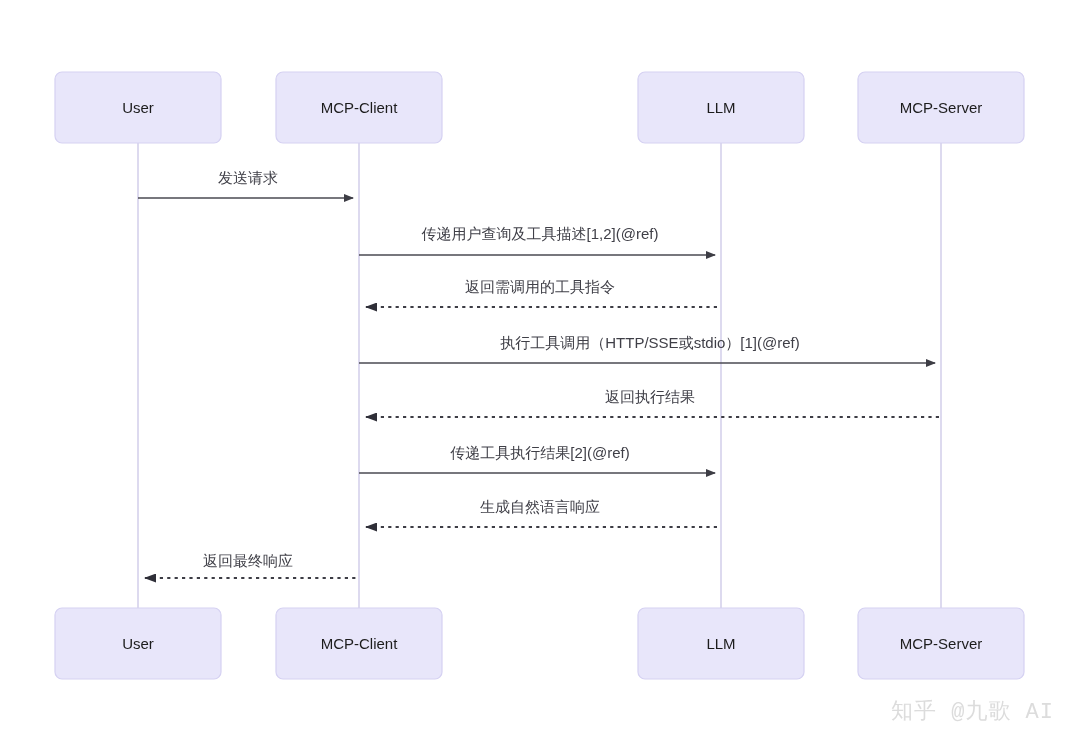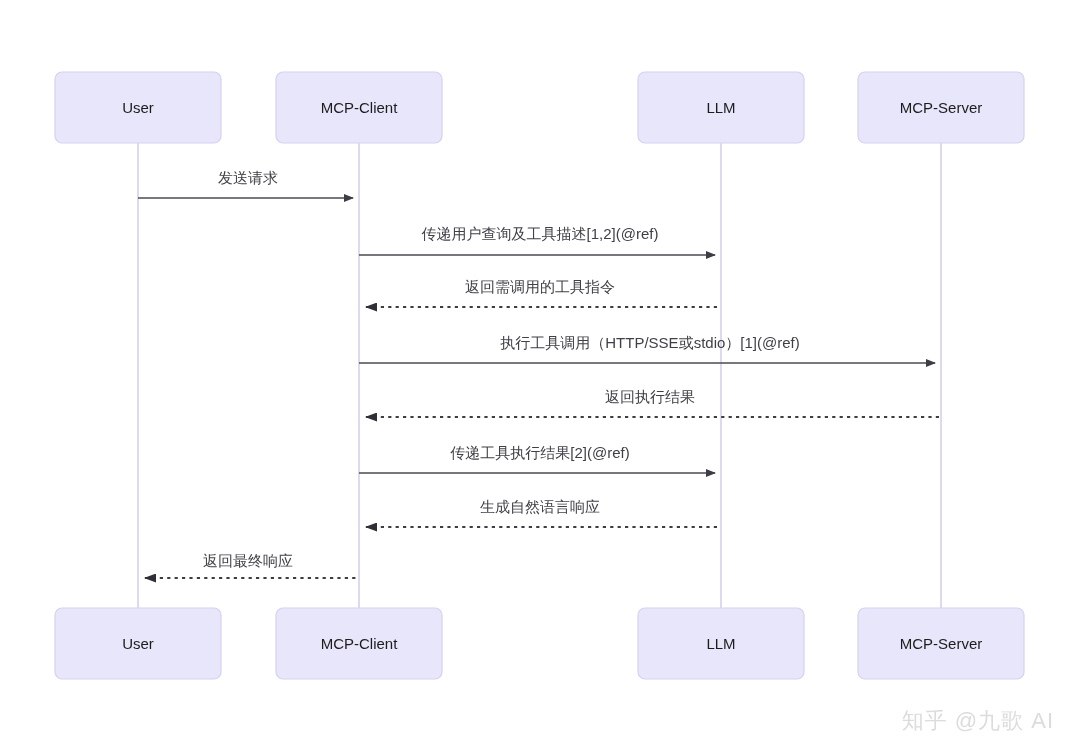--- a/index.html
+++ b/index.html
@@ -60,22 +60,22 @@
   .msg-label {
     font-family: "Liberation Sans", "DejaVu Sans", sans-serif;
     font-size: 15px;
     fill: #3f3f47;
     text-anchor: middle;
     dominant-baseline: alphabetic;
   }
   .watermark {
     position: absolute;
     right: 26px;
-    bottom: 16px;
-    font-family: Liberation Sans, sans-serif;
+    bottom: 26px;
+    font-family: Liberation Mono, monospace;
     font-size: 22px;
     color: #dcdcdc;
     letter-spacing: 1px;
     white-space: nowrap;
     user-select: none;
   }
 </style>
 </head>
 <body>
 

